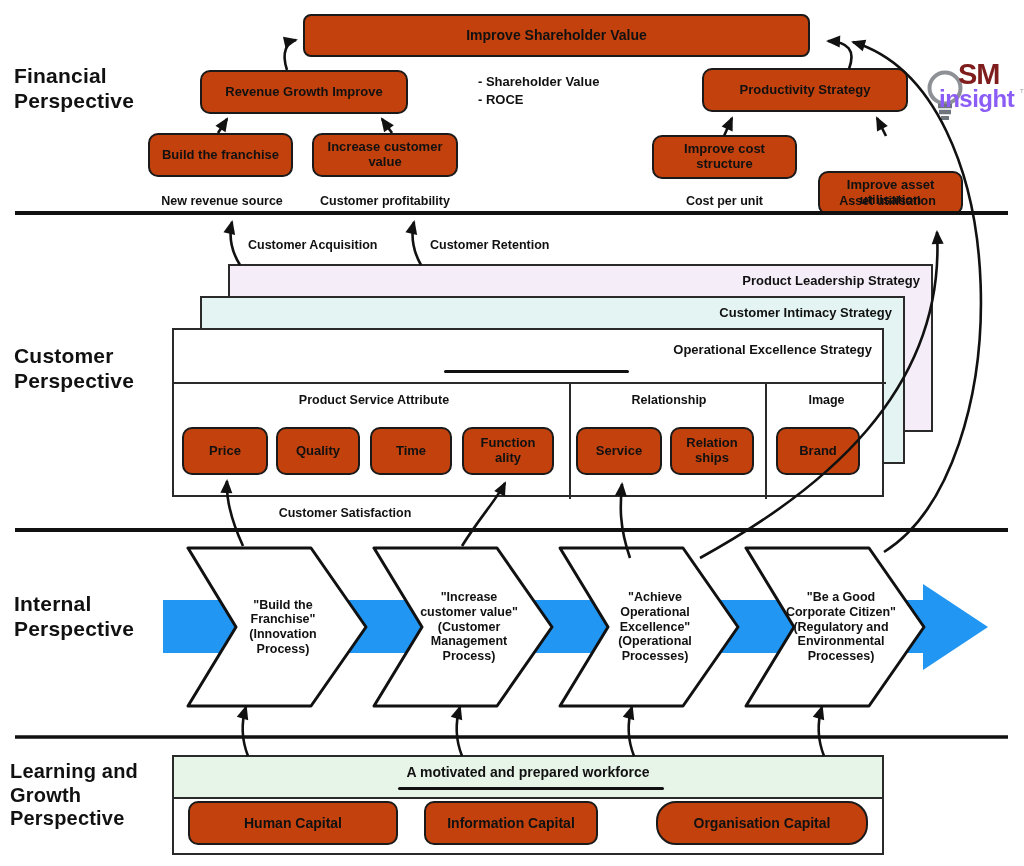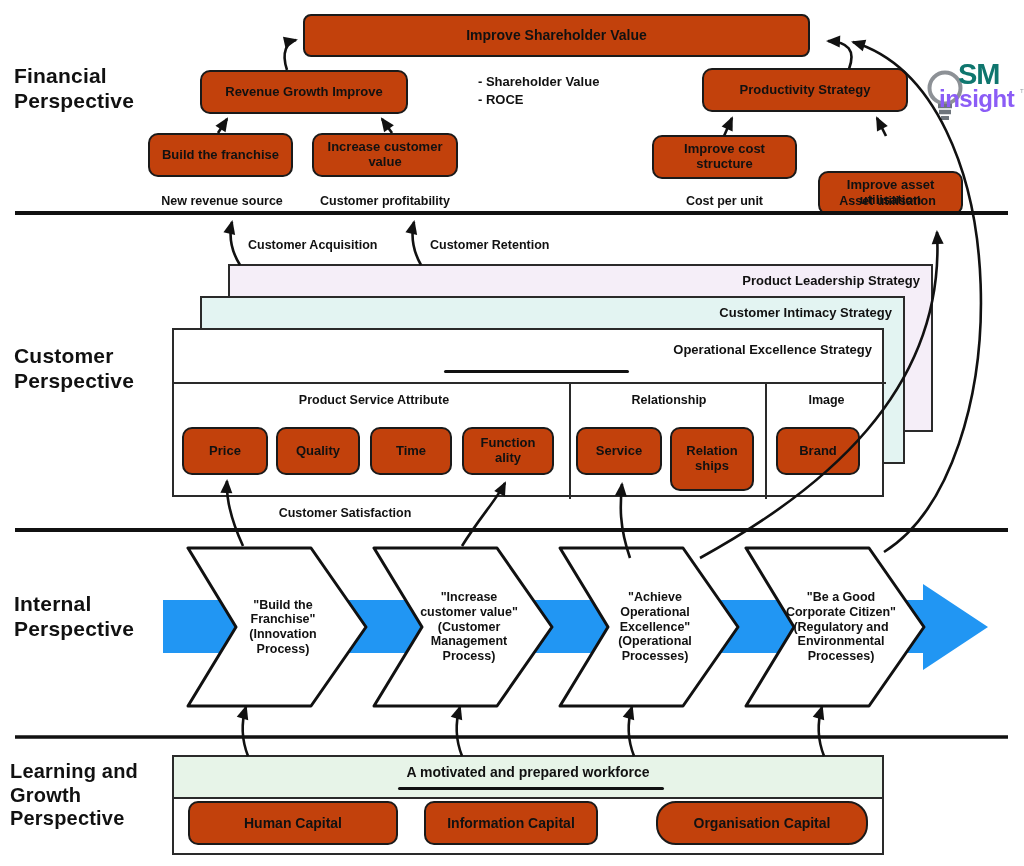--- a/index.html
+++ b/index.html
@@ -31,21 +31,21 @@
   .proc-text{position:absolute;z-index:3;display:flex;align-items:center;justify-content:center;
              text-align:center;font-weight:bold;font-size:12.5px;line-height:1.18;white-space:pre-line;}
   
   .lg-outer{border:2.2px solid #2a2a2a;background:#fff;z-index:1;}
   .lg-head{position:absolute;left:0;right:0;top:0;height:40px;border-bottom:2.2px solid #2a2a2a;}
   .lg-title{position:absolute;left:0;right:0;top:7px;text-align:center;font-weight:bold;font-size:14px;}
   svg.overlay{position:absolute;left:0;top:0;z-index:2;pointer-events:none;}
   
   .logo{z-index:1;}
   .logo-sm{position:absolute;left:36px;top:-4px;font-size:29px;font-weight:bold;
-           letter-spacing:-1px;color:#0f766e;}
+           letter-spacing:-1px;color:#7f1d1d;}
   .logo-insight{position:absolute;left:17px;top:23px;font-size:24px;font-weight:bold;
                 letter-spacing:-.5px;}
   .logo-tm{position:absolute;left:98px;top:26px;font-size:6px;color:#9aa0a6;}
 </style>
 </head>
 <body>
 
 <div id="stage">
 
   <div class="abs persp" style="left:14px;top:64px;">Financial
@@ -107,21 +107,21 @@
     <div class="colhead" style="left:420px;top:63px;width:150px;">Relationship</div>
     <div class="colhead" style="left:600px;top:63px;width:105px;">Image</div>
   </div>
 
   <div class="abs node" style="left:182px;top:427px;width:86px;height:48px;text-align:right;">Price</div>
   <div class="abs node" style="left:276px;top:427px;width:84px;height:48px;">Quality</div>
   <div class="abs node" style="left:370px;top:427px;width:82px;height:48px;">Time</div>
   <div class="abs node" style="left:462px;top:427px;width:92px;height:48px;">Function
 ality</div>
   <div class="abs node" style="left:576px;top:427px;width:86px;height:48px;">Service</div>
-  <div class="abs node" style="left:670px;top:427px;width:84px;height:64px;">Relation
+  <div class="abs node" style="left:670px;top:427px;width:84px;height:48px;">Relation
 ships</div>
   <div class="abs node" style="left:776px;top:427px;width:84px;height:48px;">Brand</div>
   <div class="abs metric" style="left:240px;top:506px;width:210px;">Customer Satisfaction</div>
 
   <div class="proc-text" style="left:213px;top:556px;width:140px;height:142px;">"Build the
 Franchise"
 (Innovation
 Process)</div>
   <div class="proc-text" style="left:399px;top:556px;width:140px;height:142px;">"Increase
 customer value"

